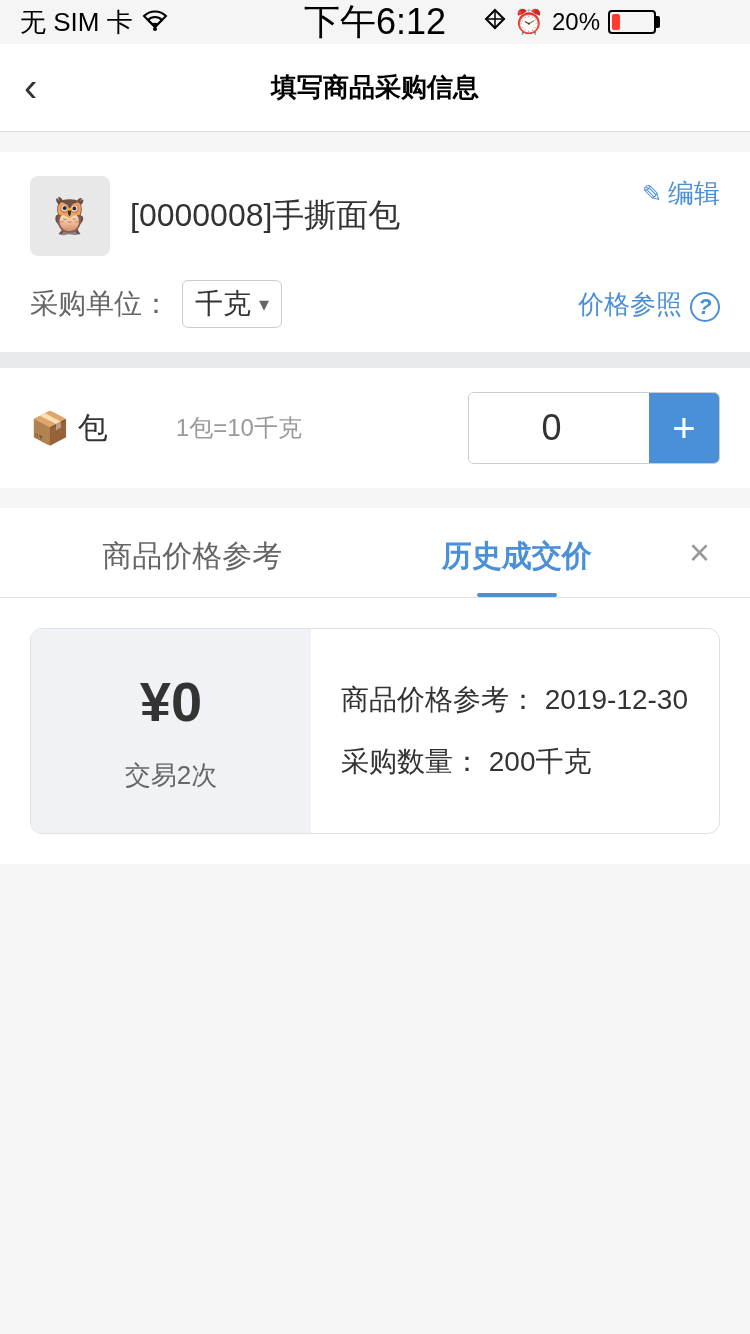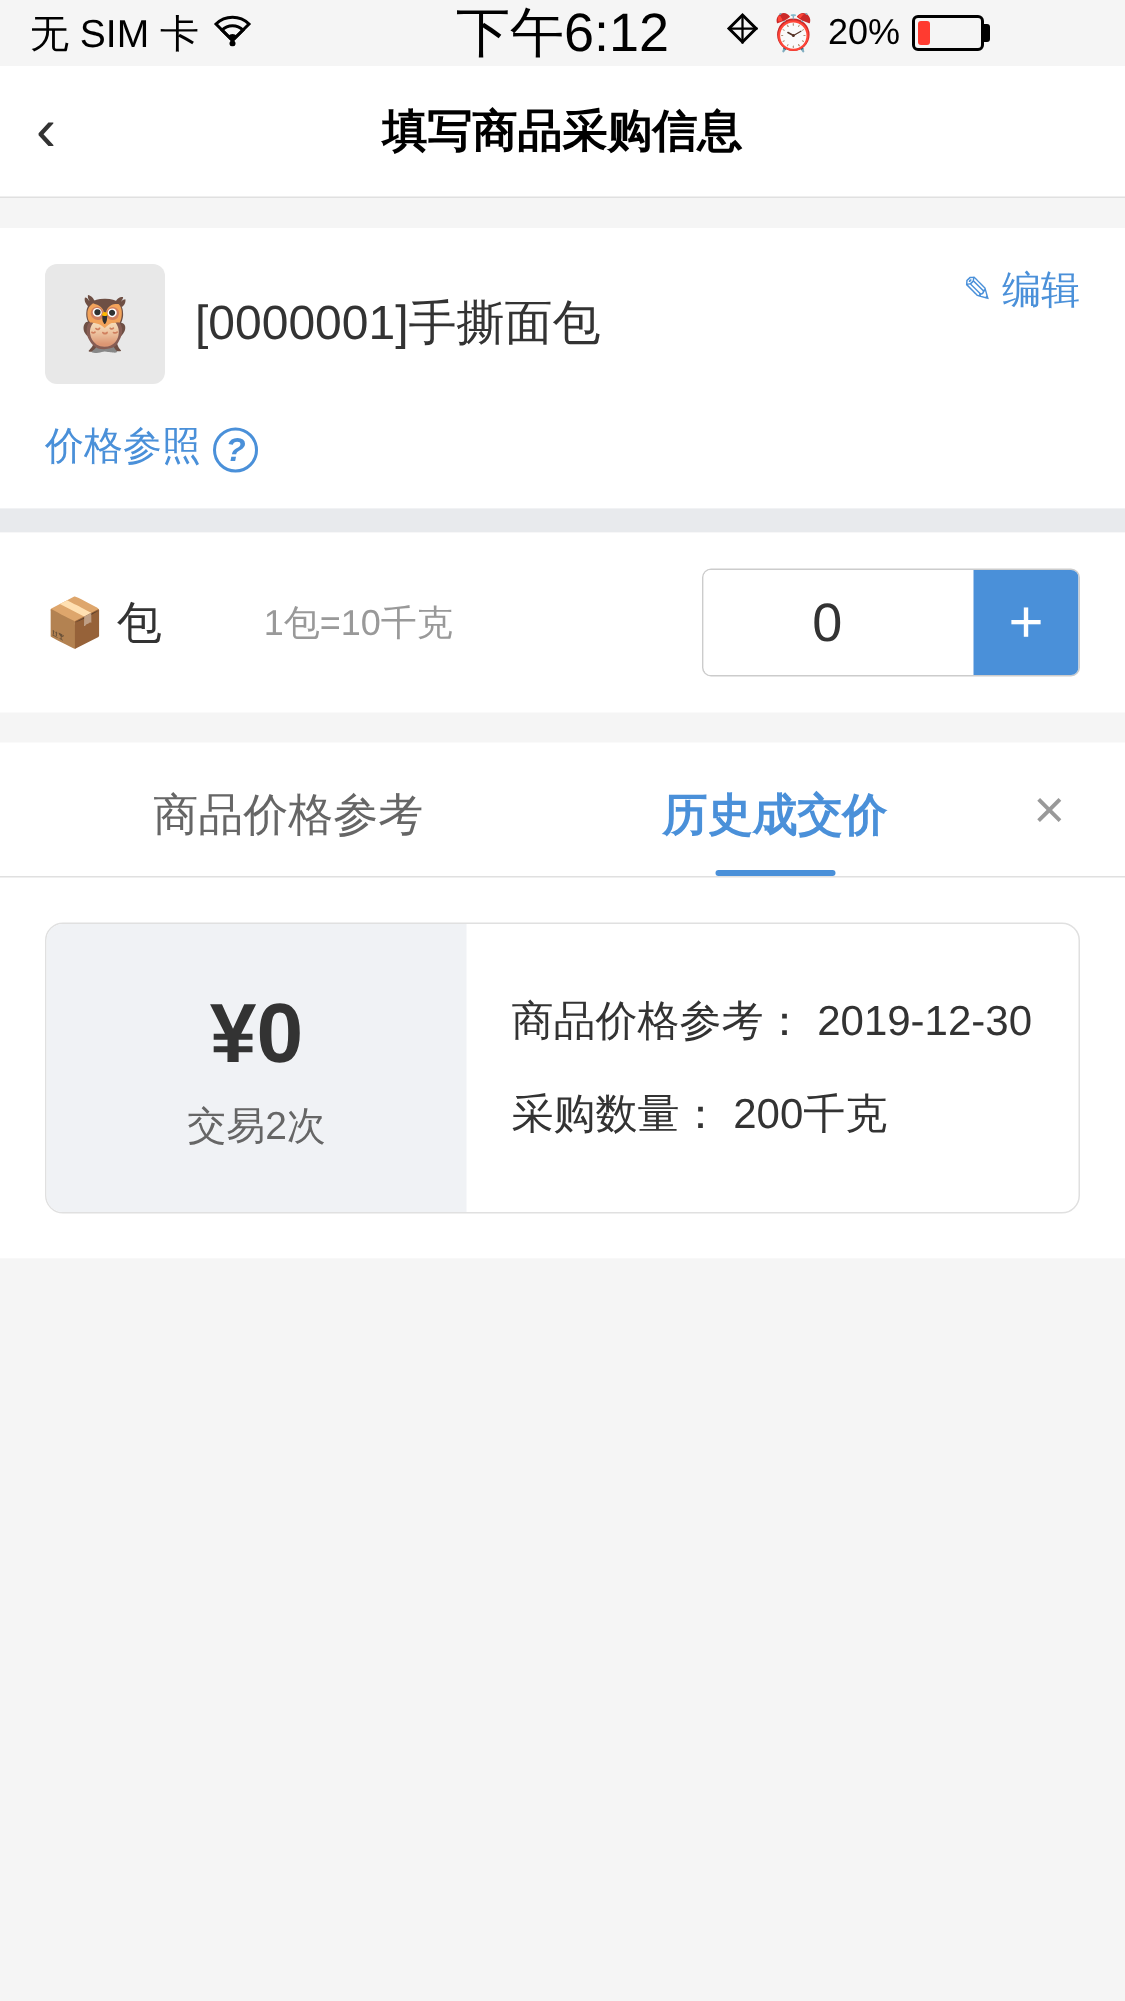--- a/index.html
+++ b/index.html
@@ -87,21 +87,21 @@
     .nav-back {
       position: absolute;
       left: 24px;
       font-size: 36px;
       color: #333;
       cursor: pointer;
       display: flex;
       align-items: center;
     }
     .nav-title {
-      font-size: 30px;
+      font-size: 26px;
       font-weight: 600;
       color: #000;
     }
 
     
     .product-section {
       background: #fff;
       margin-top: 20px;
       padding: 24px 30px;
     }
@@ -328,21 +328,21 @@
       padding: 40px 20px;
     }
     .trade-price {
       font-size: 56px;
       font-weight: 600;
       color: #333;
     }
     .trade-count {
       font-size: 26px;
       color: #666;
-      margin-top: 12px;
+      margin-top: 24px;
     }
     .trade-right {
       flex: 1;
       padding: 36px 30px;
       display: flex;
       flex-direction: column;
       justify-content: center;
       gap: 20px;
     }
     .trade-detail-row {
@@ -394,28 +394,35 @@
   </div>
   <div class="nav-title">填写商品采购信息</div>
 </div>
 
 <div class="product-section">
   <div class="product-header">
     <div class="product-info-left">
       <div class="product-thumbnail">
         <span class="owl-icon">🦉</span>
       </div>
-      <div class="product-name">[0000001]手撕面包</div>
+      <div class="product-name">[0000008]手撕面包</div>
     </div>
     <div class="edit-link">
       <span class="edit-icon">✎</span>
       <span>编辑</span>
     </div>
   </div>
   <div class="product-unit-row">
+    <div class="unit-left">
+      <span class="unit-label">采购单位：</span>
+      <div class="unit-selector">
+        <span>千克</span>
+        <span class="unit-chevron">▾</span>
+      </div>
+    </div>
     <div class="price-ref-link">
       <span>价格参照</span>
       <div class="help-circle">
         <span>?</span>
       </div>
     </div>
   </div>
 </div>
 
 <div class="section-divider"></div>

